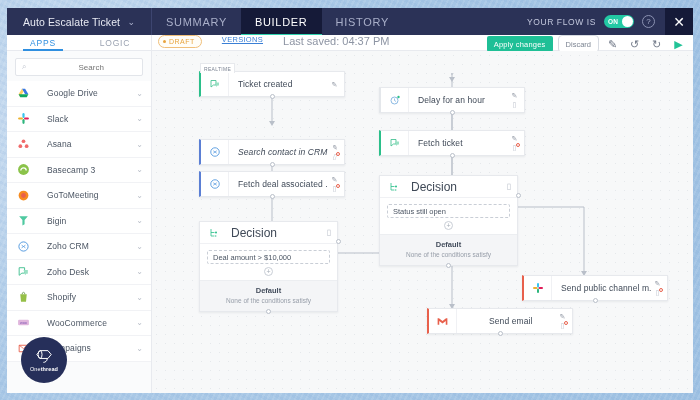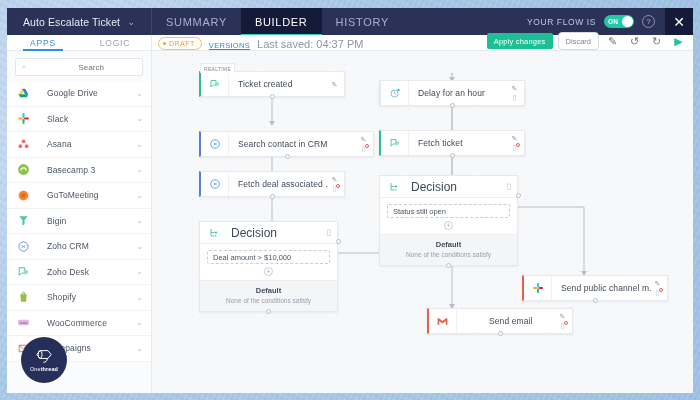--- a/index.html
+++ b/index.html
@@ -94,21 +94,21 @@
   }
   .side-tab {
     flex: 1; display: flex; align-items: center; justify-content: center;
     font-size: 8.5px; letter-spacing: .8px; color: #9aa2b1; position: relative;
   }
   .side-tab.active { color: #2f8fe0; }
   .side-tab.active::after {
     content: ""; position: absolute; bottom: -1px; left: 22%; right: 22%;
     height: 2px; background: #2f8fe0;
   }
-  .subbar-main { flex: 1; display: flex; align-items: flex-end; padding: 0 6px; gap: 7px; }
+  .subbar-main { flex: 1; display: flex; align-items: flex-start; padding: 0 6px; gap: 20px; }
   .draft-badge {
     border: 1px solid #f0bf7a; border-radius: 9px; color: #e8a33d;
     font-size: 7px; letter-spacing: .5px; padding: 2px 6px 2px 4px;
     display: flex; align-items: center; gap: 3px; background: #fffdf7;
   }
   .draft-dot { width: 3px; height: 3px; border-radius: 50%; background: #e8a33d; }
   .versions-link {
     font-size: 7.5px; color: #3a7fd5; text-decoration: underline;
     letter-spacing: .3px;
   }
@@ -483,21 +483,21 @@
               <path d="M12 9h8v6h-3l-2 3z" fill="#9ae0c4"></path>
             </svg>
         </span>
         <span class="nlabel">Ticket created</span>
         <span class="nacts">
           <span class="edit-ico">✎</span>
         </span>
         <span class="port" style="left:50%; bottom:-3px; margin-left:-2.5px;"></span>
       </div>
 
-      <div class="node" style="left:47px; top:80px; width:175px; height:26px; border-left-color:#5b7fd4;">
+      <div class="node" style="left:47px; top:88px; width:146px; height:26px; border-left-color:#5b7fd4;font-style:italic;">
         <span class="nico">
           <svg viewBox="0 0 24 24" width="12" height="12">
               <circle cx="12" cy="12" r="8.5" fill="none" stroke="#3f8ddb" stroke-width="1.6"></circle>
               <path d="M8.5 9.5 12 12l3.5-2.5M8.5 14.5 12 12l3.5 2.5" stroke="#3f8ddb" stroke-width="1.3" fill="none"></path>
             </svg>
         </span>
         <span class="nlabel">Search contact in CRM</span>
         <span class="nacts">
           <span class="edit-ico">✎</span>
           <span class="del-ico">▯<span class="rc"></span></span>
@@ -537,21 +537,21 @@
           <div class="plus-circle">+</div>
           <span class="port" style="right:-4px; top:17px;"></span>
         </div>
         <div class="default-zone">
           <div class="dt">Default</div>
           <div class="ds">None of the conditions satisfy</div>
         </div>
         <span class="port" style="left:50%; bottom:-3px; margin-left:-2.5px;"></span>
       </div>
 
-      <div class="node" style="left:227px; top:29px; width:146px; height:26px; border-left-color:#e4e7eb;">
+      <div class="node" style="left:227px; top:36px; width:146px; height:26px; border-left-color:#e4e7eb;">
         <span class="nico">
           <svg viewBox="0 0 24 24" width="12" height="12">
               <circle cx="11" cy="13" r="7" fill="none" stroke="#6fa8dc" stroke-width="1.6"></circle>
               <path d="M11 9v4l3 2" stroke="#6fa8dc" stroke-width="1.4" fill="none"></path>
               <circle cx="19" cy="6" r="2.4" fill="#2bbf8a"></circle>
             </svg>
         </span>
         <span class="nlabel">Delay for an hour</span>
         <span class="nacts">
           <span class="edit-ico">✎</span>

